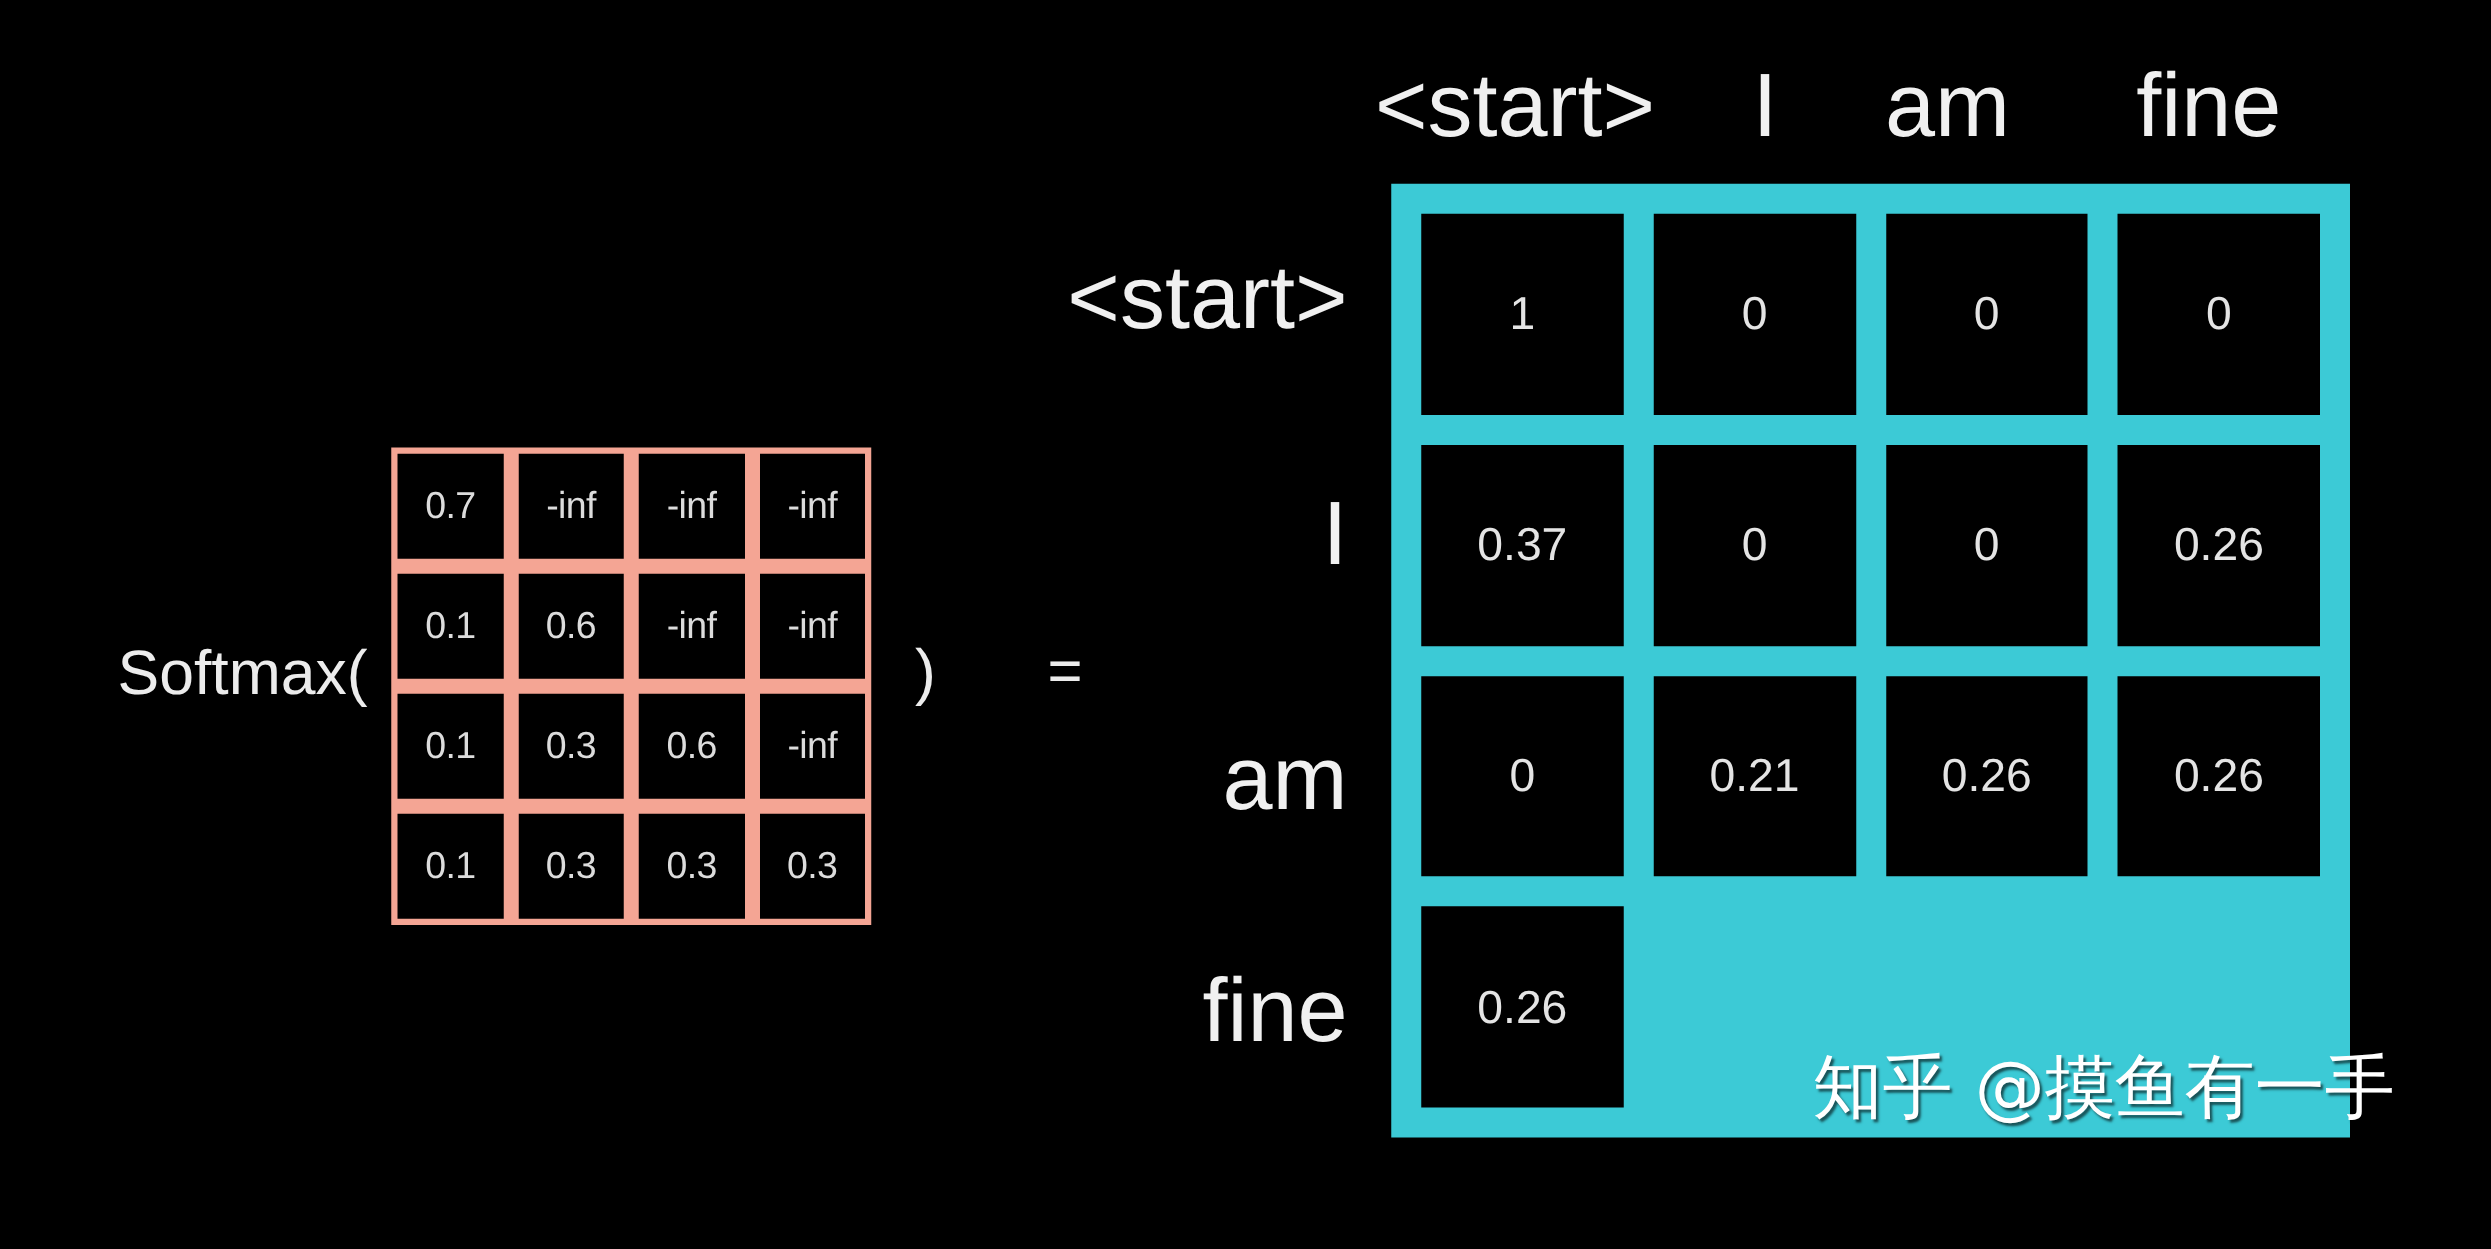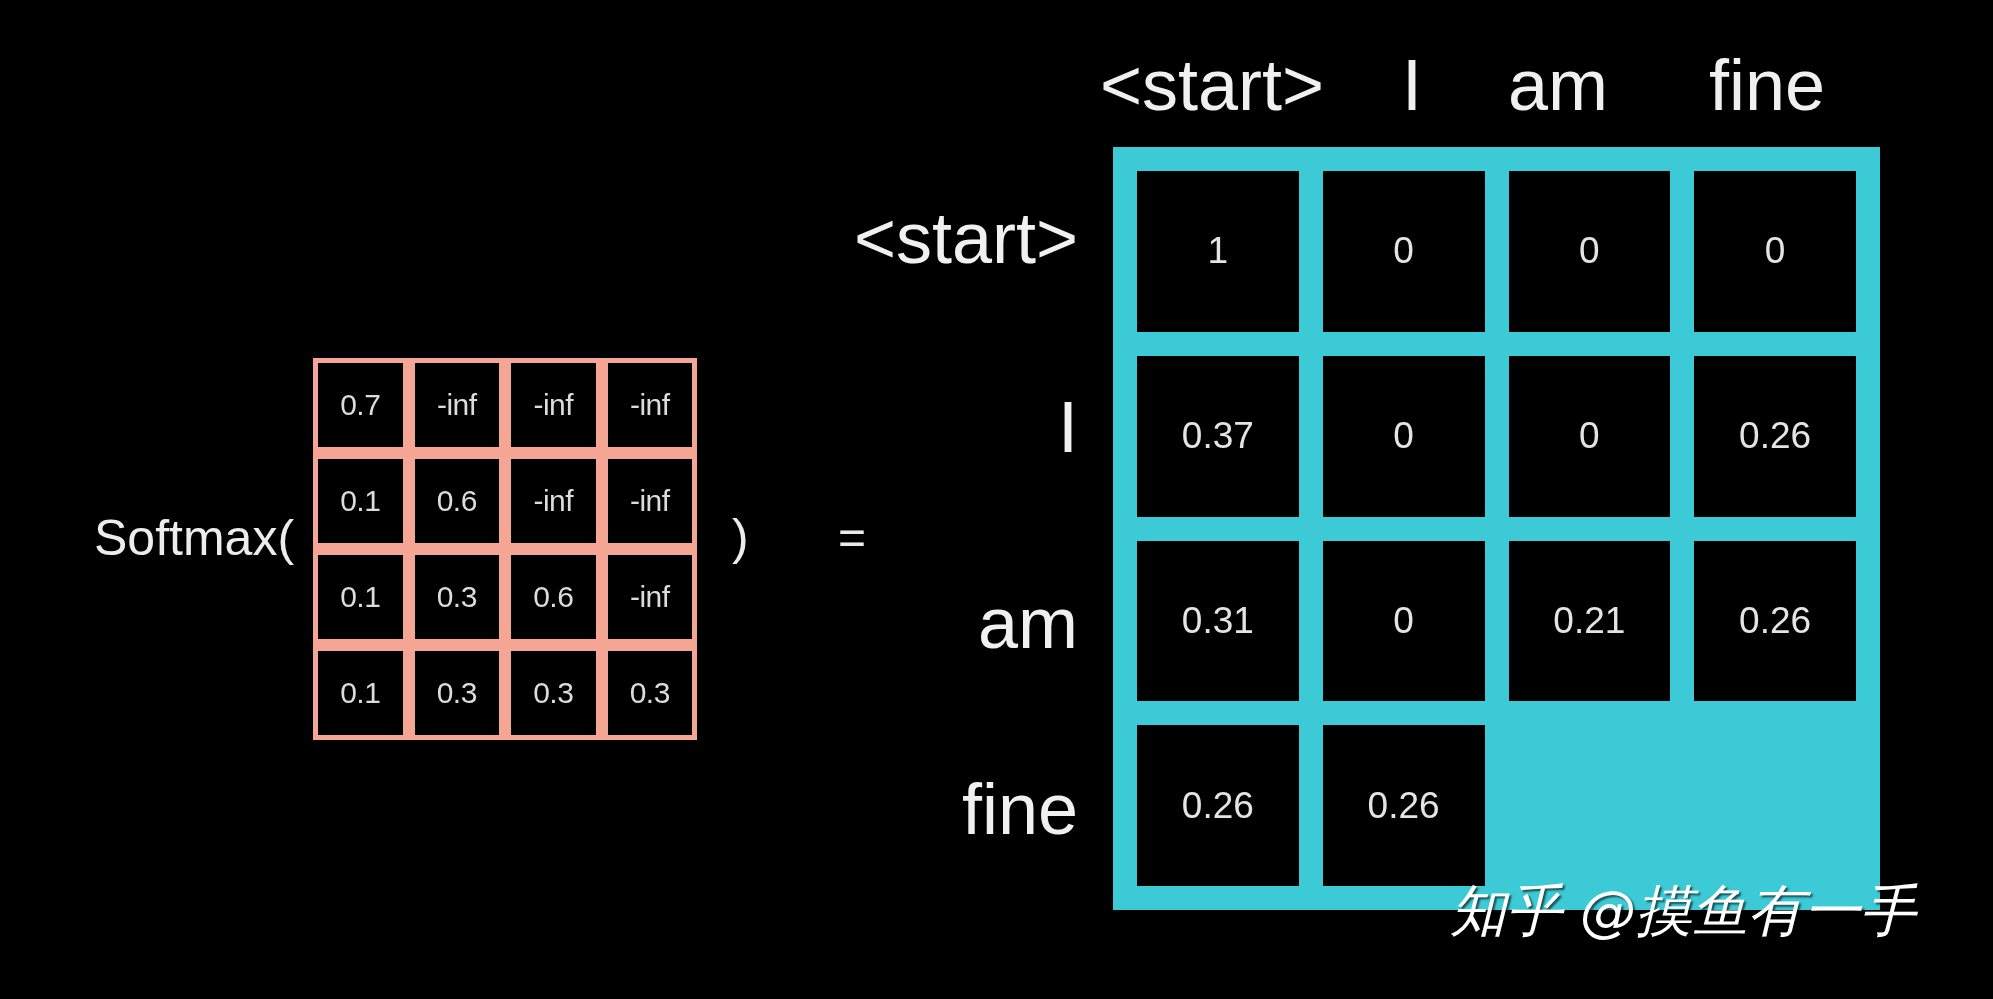--- a/index.html
+++ b/index.html
@@ -106,28 +106,27 @@
     color: #f0f0f0;
     white-space: nowrap;
     text-align: right;
     width: 300px;
     left: 778px;
   }
 
   
   .watermark {
     left: 1450px;
-    top: 876px;
+    top: 836px;
     font-size: 56px;
     line-height: 70px;
     color: #ffffff;
     white-space: nowrap;
     text-shadow: 2px 2px 2px rgba(0,0,0,0.6);
     font-family: "DejaVu Sans", sans-serif;
-    font-style: italic;
   }
 </style>
 </head>
 <body>
 
 <div class="abs softmax-label">Softmax(</div>
 
 <div class="abs input-matrix">
   <div class="input-cell">0.7</div>
   <div class="input-cell">-inf</div>
@@ -167,21 +166,20 @@
   <div class="output-cell">1</div>
   <div class="output-cell">0</div>
   <div class="output-cell">0</div>
   <div class="output-cell">0</div>
 
   <div class="output-cell">0.37</div>
   <div class="output-cell">0</div>
   <div class="output-cell">0</div>
 
   <div class="output-cell">0.26</div>
-  <div class="output-cell">0.31</div>
   <div class="output-cell">0</div>
 
   <div class="output-cell">0.21</div>
   <div class="output-cell">0.26</div>
   <div class="output-cell">0.26</div>
   <div class="output-cell">0.26</div>
 </div>
 
 <div class="abs watermark">知乎 @摸鱼有一手</div>
 

